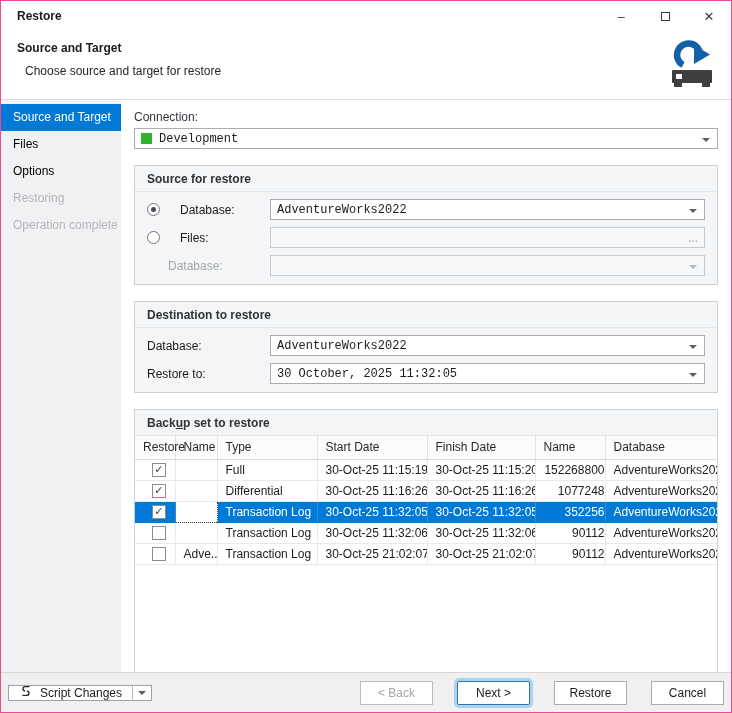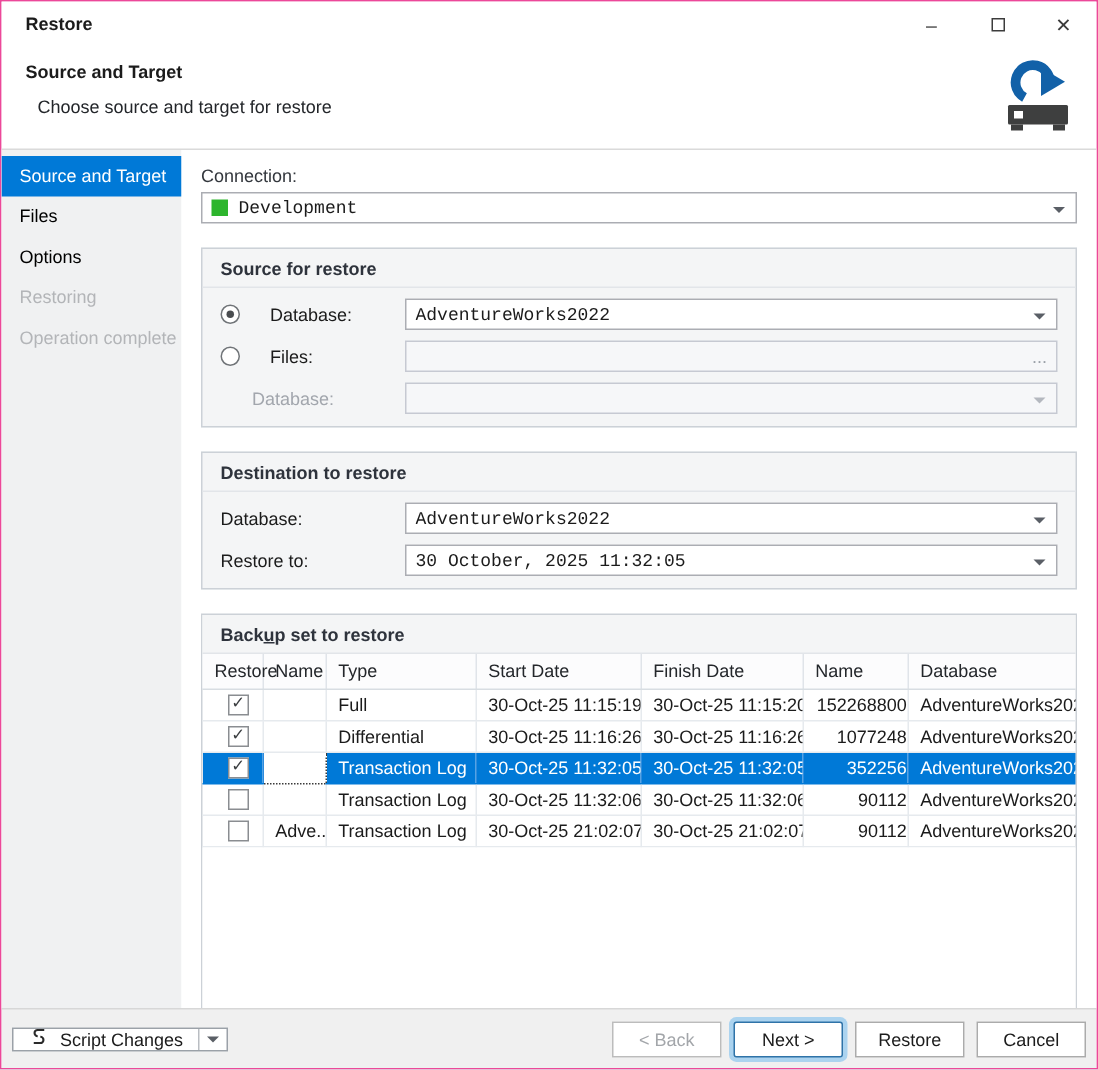--- a/index.html
+++ b/index.html
@@ -93,21 +93,21 @@
   
   .footer { height:40px; background:#f0f0f0; border-top:1px solid #d7d7d7; display:flex;
             align-items:center; padding:0 7px; flex:0 0 auto; }
   .split-btn { height:16px; border:1px solid #9ba1a8; background:#fff; display:flex; align-items:stretch; }
   .split-main { display:flex; align-items:center; gap:7px; padding:0 10px; }
   .split-arrow { width:19px; border-left:1px solid #b9bdc2; display:flex; align-items:center; justify-content:center; }
   .split-arrow::after { content:""; border-left:4px solid transparent; border-right:4px solid transparent;
                         border-top:4px solid #5a5f66; }
   .btns { margin-left:auto; display:flex; }
   .btn { width:73px; height:24px; border:1px solid #ababab; background:#fff; display:flex;
-         align-items:center; justify-content:center; margin-left:8px; color:#1b1b1b; }
+         align-items:center; justify-content:center; margin-left:24px; color:#1b1b1b; }
   .btn.disabled { color:#a3a6aa; border-color:#bcbcbc; }
   .btn.focused { border:1px solid #2f73a8; border-radius:2px; box-shadow:0 0 0 3px #abd3ef; }
   u { text-decoration:underline; }
 </style>
 </head>
 <body>
 
 <div class="window">
 
   <div class="titlebar">

